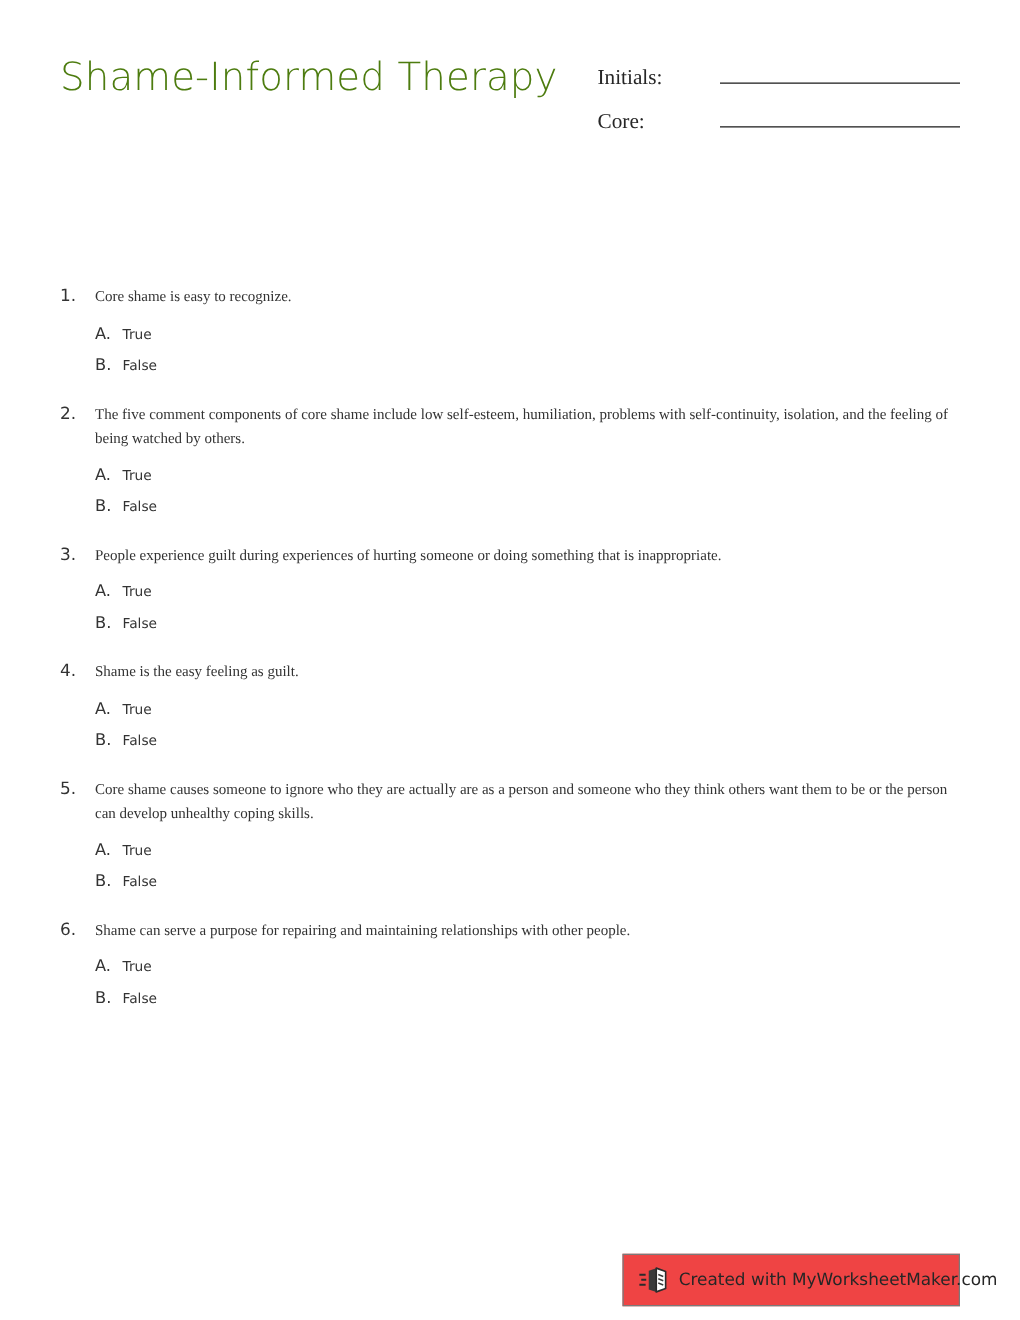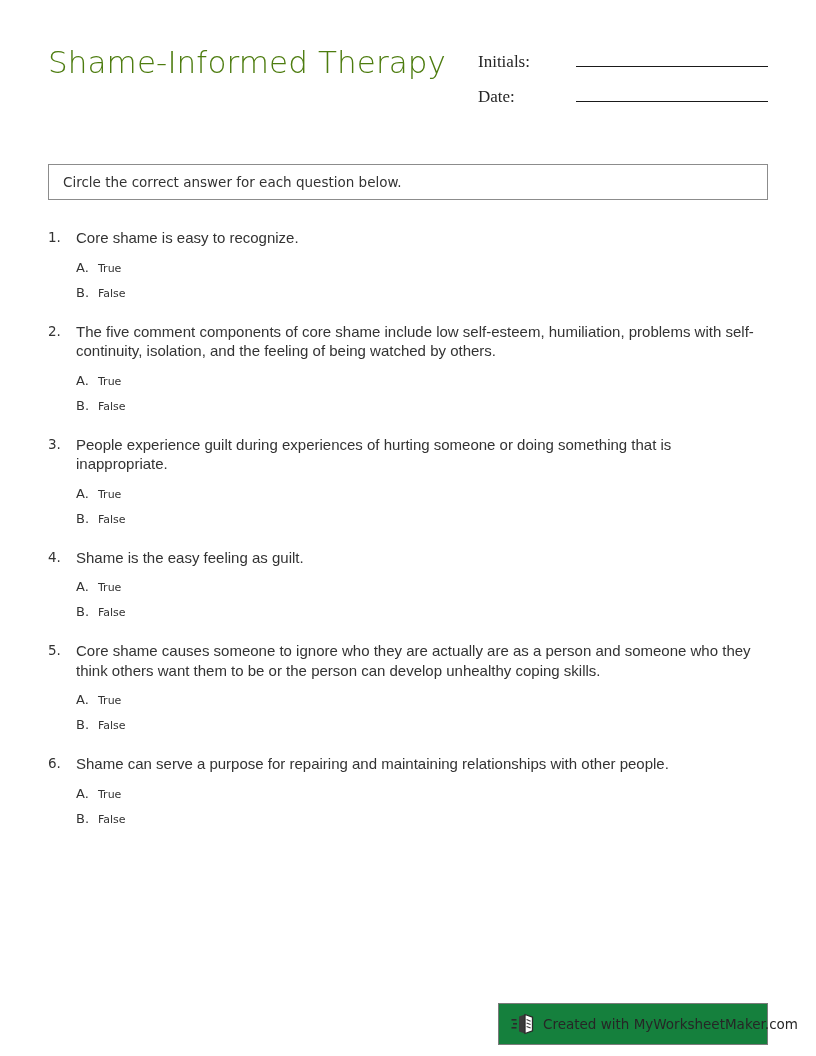--- a/index.html
+++ b/index.html
@@ -103,24 +103,24 @@
   .q-num {
     width: 28px;
     flex: 0 0 28px;
     font-size: 13.5px;
     line-height: 19px;
     color: #333333;
     font-family: "DejaVu Sans", sans-serif;
   }
   .q-text {
     flex: 1;
-    font-size: 15px;
+    font-size: 12px;
     line-height: 19.5px;
     color: #333333;
-    font-family: Liberation Sans, sans-serif;
+    font-family: Liberation Serif, serif;
     padding-right: 6px;
   }
   .options {
     margin-top: 12px;
     padding-left: 28px;
   }
   .option {
     display: flex;
     align-items: baseline;
     margin-bottom: 10px;
@@ -142,21 +142,21 @@
   .footer-badge {
     position: absolute;
     left: 498px;
     top: 1003px;
     width: 270px;
     height: 42px;
     border: 1px solid #7a7a7a;
     box-sizing: border-box;
     display: flex;
     align-items: center;
-    background: #15803d;
+    background: #ef4444;
   }
   .badge-icon {
     margin-left: 12px;
     width: 26px;
     height: 24px;
     flex: 0 0 26px;
     display: block;
   }
   .badge-text {
     font-size: 13.5px;
@@ -173,29 +173,26 @@
 
   <div class="header">
     <div class="title">Shame-Informed Therapy</div>
 
     <div class="meta">
       <div class="meta-row">
         <span class="meta-label">Initials:</span>
         <span class="meta-line"></span>
       </div>
       <div class="meta-row">
-        <span class="meta-label">Date:</span>
+        <span class="meta-label">Core:</span>
         <span class="meta-line"></span>
       </div>
     </div>
   </div>
 
-  <div class="instruction-box">
-    <span class="instruction-text">Circle the correct answer for each question below.</span>
-  </div>
 
   <div class="questions">
 
     <div class="question">
       <div class="q-line">
         <span class="q-num">1.</span>
         <span class="q-text">Core shame is easy to recognize.</span>
       </div>
       <div class="options">
         <div class="option">

